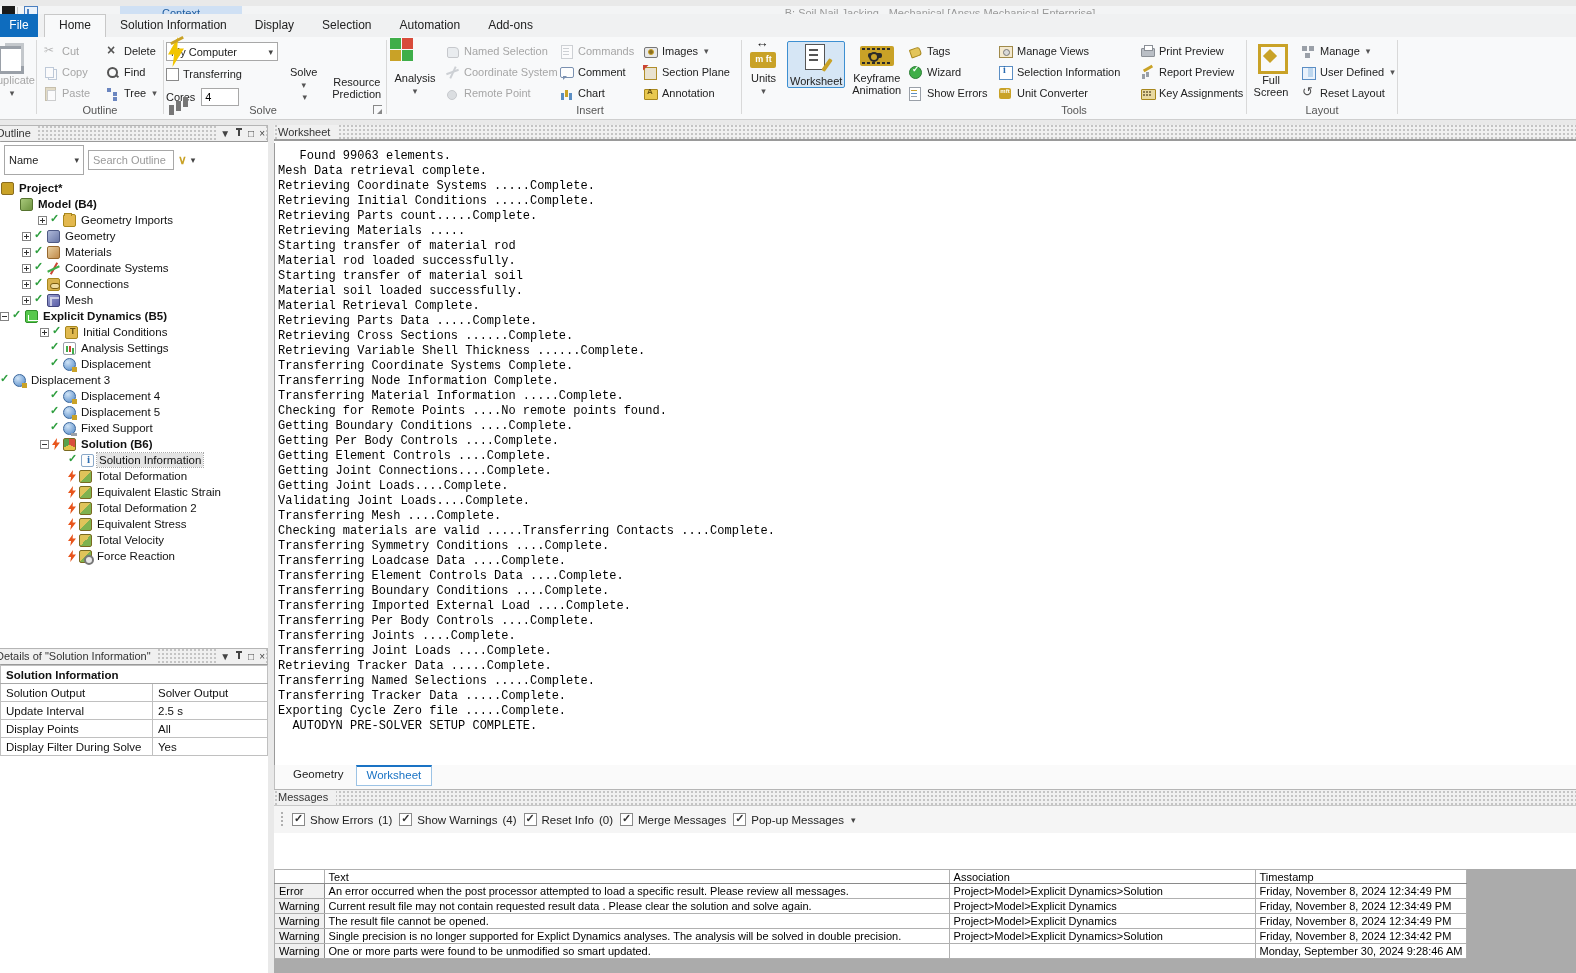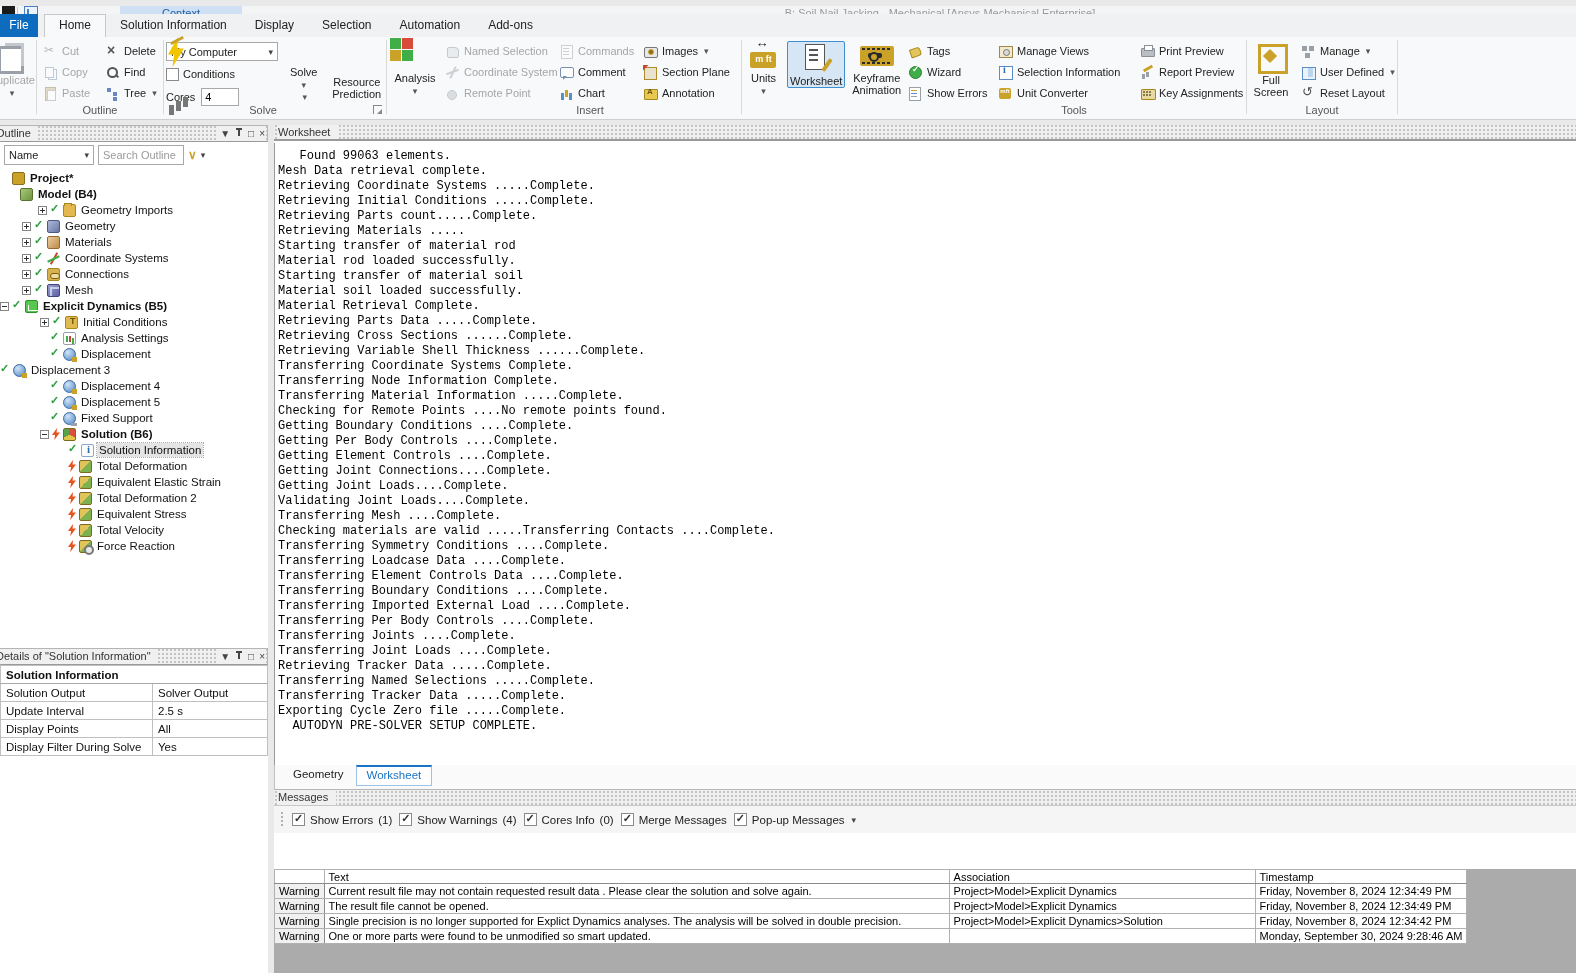--- a/index.html
+++ b/index.html
@@ -123,21 +123,21 @@
   
   .leftcol { position:absolute; left:0; top:125px; width:268px; height:848px; background:#fff; }
   .panelhdr { height:17px; background:#f0f0f0; border:1px solid #b5b5b5; border-bottom:1px solid #9a9a9a; position:relative; background-image:radial-gradient(circle,#c4c4c4 1px,transparent 1px); background-size:4px 4px; background-position:0 3px; }
   .panelhdr .ptitle { position:absolute; left:0; top:0; font-size:11px; color:#333; background:#f0f0f0; line-height:15px; padding-right:6px; margin-left:-5px; white-space:nowrap; }
   .phicons { position:absolute; right:2px; top:0; height:15px; display:flex; align-items:center; gap:5px; background:#f0f0f0; padding-left:4px; }
   .phi { font-size:10px; color:#444; line-height:15px; }
   .pin { display:inline-block; width:8px; height:11px; position:relative; }
   .pin::before { content:""; position:absolute; left:3px; top:1px; width:2px; height:7px; background:#444; }
   .pin::after { content:""; position:absolute; left:1px; top:0; width:6px; height:2px; background:#444; }
   .outl-toolbar { display:flex; align-items:center; gap:4px; padding:3px 2px 3px 4px; }
-  .selbox { width:90px; height:20px; border:1px solid #a8a8a8; background:#fff; font-size:11px; display:flex; align-items:center; justify-content:space-between; padding:4px 4px; color:#222; }
+  .selbox { width:80px; height:20px; border:1px solid #a8a8a8; background:#fff; font-size:11px; display:flex; align-items:center; justify-content:space-between; padding:14px 4px; color:#222; }
   .searchbox { width:86px; height:20px; border:1px solid #a8a8a8; background:#fff; font-size:11px; padding:0 4px; font-family:"Liberation Sans",sans-serif; color:#222; }
   .searchbox::placeholder { color:#9a9a9a; }
   .goldchev { color:#c9a227; font-weight:bold; font-size:12px; line-height:10px; }
   .minicar { font-size:9px; color:#444; }
 
   
   .tree { font-size:11.5px; color:#111; margin-top:2px; }
   .trow { height:16px; display:flex; align-items:center; gap:3px; white-space:nowrap; }
   .trow.selrow .tl { background:#e4e4e4; outline:1px dotted #aaa; }
   .tl { padding:0 2px; line-height:14px; }
@@ -277,21 +277,21 @@
 
   <div class="rgroup" style="width:218px">
     <div style="display:flex; gap:6px;">
       <div style="display:flex; flex-direction:column; gap:3px; padding-top:1px;">
         <div class="combo">
             <span>My Computer</span>
             <span class="minicar">▾</span>
           </div>
         <div class="sbtn" style="padding-left:0">
             <span class="cbx"></span>
-            <span>Conditions</span>
+            <span>Transferring</span>
           </div>
         <div class="sbtn" style="padding-left:0; gap:6px">
             <span>Cores</span>
             <input class="coresbox" value="4" style="">
           </div>
       </div>
       <div class="bigbtn dd" style="width:42px">
         <span class="bic ic-bolt"></span>
         <span>Solve</span>
         <span class="ddb"></span>
@@ -466,21 +466,21 @@
       <div class="selbox">
           <span>Name</span>
           <span class="minicar">▾</span>
         </div>
       <input class="searchbox" placeholder="Search Outline" style="">
       <span class="goldchev">∨</span>
       <span class="minicar">▾</span>
     </div>
 
     <div class="tree">
-      <div class="trow" style="padding-left:18px">
+      <div class="trow" style="padding-left:7px">
           <span class="ti ti-project"></span>
           <span class="tl b">Project*</span>
         </div>
       <div class="trow" style="padding-left:20px">
           <span class="ti ti-model"></span>
           <span class="tl b">Model (B4)</span>
         </div>
       <div class="trow" style="padding-left:38px">
           <span class="exp plus"></span>
           <span class="chk"></span>
@@ -701,21 +701,21 @@
         <span>Show Errors</span>
         <span>(1)</span>
       </span>
     <span class="mbitem">
         <span class="cbx on"></span>
         <span>Show Warnings</span>
         <span>(4)</span>
       </span>
     <span class="mbitem">
         <span class="cbx on"></span>
-        <span>Cores Info</span>
+        <span>Reset Info</span>
         <span>(0)</span>
       </span>
     <span class="mbitem">
         <span class="cbx on"></span>
         <span>Merge Messages</span>
       </span>
     <span class="mbitem">
         <span class="cbx on"></span>
         <span>Pop-up Messages</span>
       </span>
@@ -731,20 +731,26 @@
           <col class="col-time">
         </colgroup>
       <tbody>
           <tr>
         <th></th>
         <th>Text</th>
         <th>Association</th>
         <th>Timestamp</th>
       </tr>
       <tr>
+        <td class="sev">Error</td>
+        <td>An error occurred when the post processor attempted to load a specific result. Please review all messages.</td>
+        <td>Project&gt;Model&gt;Explicit Dynamics&gt;Solution</td>
+        <td>Friday, November 8, 2024 12:34:49 PM</td>
+      </tr>
+      <tr>
         <td class="sev">Warning</td>
         <td>Current result file may not contain requested result data . Please clear the solution and solve again.</td>
         <td>Project&gt;Model&gt;Explicit Dynamics</td>
         <td>Friday, November 8, 2024 12:34:49 PM</td>
       </tr>
       <tr>
         <td class="sev">Warning</td>
         <td>The result file  cannot be opened.</td>
         <td>Project&gt;Model&gt;Explicit Dynamics</td>
         <td>Friday, November 8, 2024 12:34:49 PM</td>

